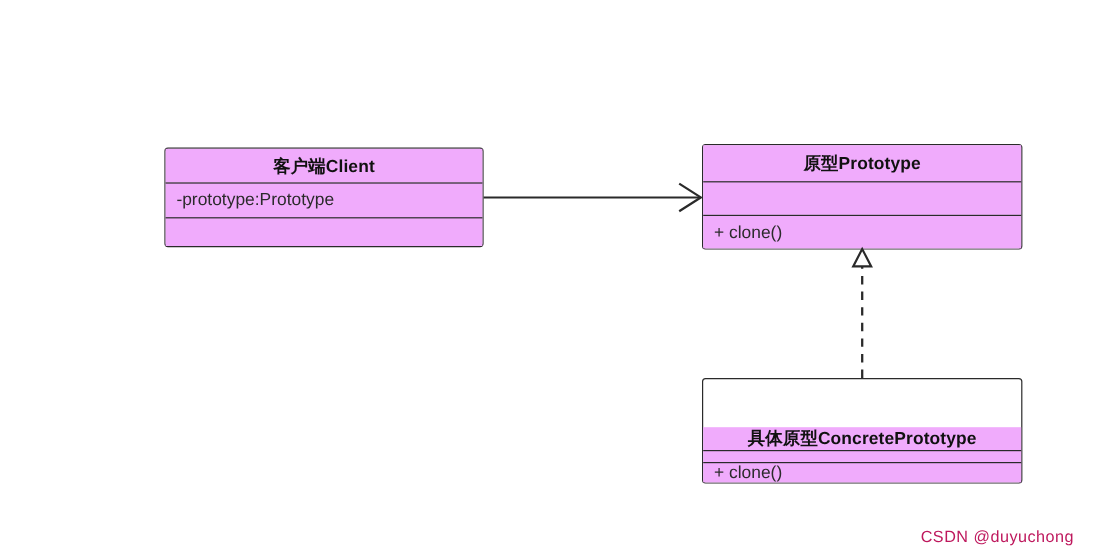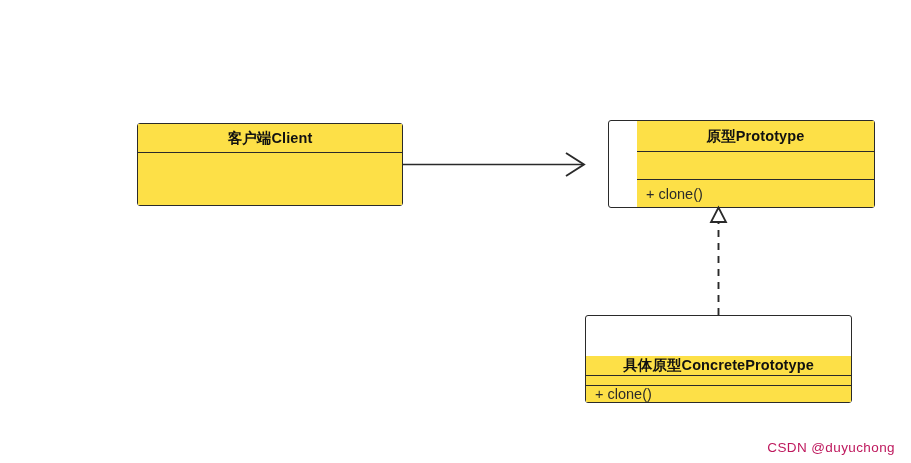--- a/index.html
+++ b/index.html
@@ -28,21 +28,21 @@
     border-radius: 3px;
     background: #ffffff;
     display: flex;
     flex-direction: column;
   }
   .uml-compartment {
     box-sizing: border-box;
     position: relative;
     display: flex;
     align-items: center;
-    background: #fde047;
+    background: #f0abfc;
     text-align: center;
   }
   .uml-compartment + .uml-compartment {
     border-top: 1.6px solid #2a2a2a;
   }
   .uml-name {
     justify-content: center;
     font-weight: bold;
     font-size: 14.5px;
     color: #111111;
@@ -54,21 +54,21 @@
     color: #2b2b2b;
     padding-left: 9px;
   }
 
   
   #class-client        { left: 137px; top: 123px;  width: 266px; height: 83px; }
   #class-client .c1    { height: 28px; }
   #class-client .c2    { height: 29px; }
   #class-client .c3    { flex: 1 1 auto; }
 
-  #class-prototype     { left: 608px; top: 120px;  width: 267px; height: 88px; padding-left: 28px; }
+  #class-prototype     { left: 585px; top: 120px;  width: 267px; height: 88px; }
   #class-prototype .c1 { height: 30px; }
   #class-prototype .c2 { height: 28px; }
   #class-prototype .c3 { flex: 1 1 auto; }
 
   #class-concrete      { left: 585px; top: 315px;  width: 267px; height: 88px; }
   #class-concrete .c1  { height: 30px; margin-top: 40px; }
   #class-concrete .c2  { height: 28px; }
   #class-concrete .c3  { flex: 1 1 auto; }
 
   
@@ -92,20 +92,21 @@
     white-space: nowrap;
   }
 </style>
 </head>
 <body>
 
 <div id="canvas">
 
   <div class="uml-class" id="class-client">
     <div class="uml-compartment uml-name c1">客户端Client</div>
+    <div class="uml-compartment uml-attrs c2">-prototype:Prototype</div>
     <div class="uml-compartment uml-ops c3"></div>
   </div>
 
   <div class="uml-class" id="class-prototype">
     <div class="uml-compartment uml-name c1">原型Prototype</div>
     <div class="uml-compartment uml-attrs c2"></div>
     <div class="uml-compartment uml-ops c3">+ clone()</div>
   </div>
 
   <div class="uml-class" id="class-concrete">

